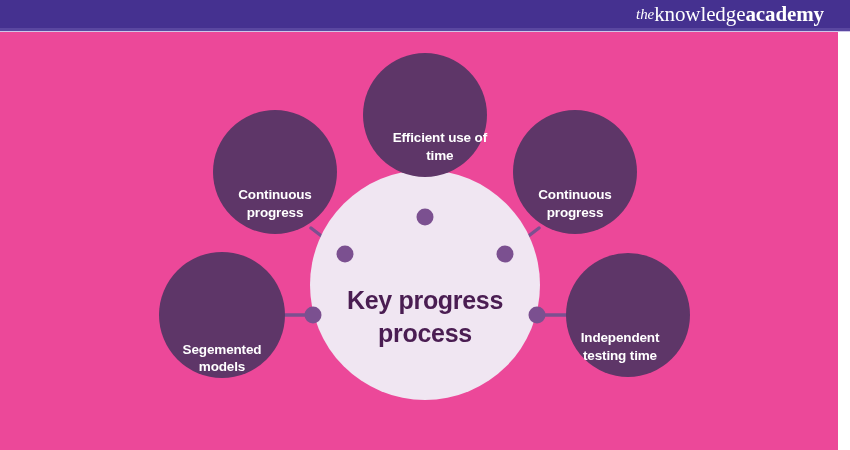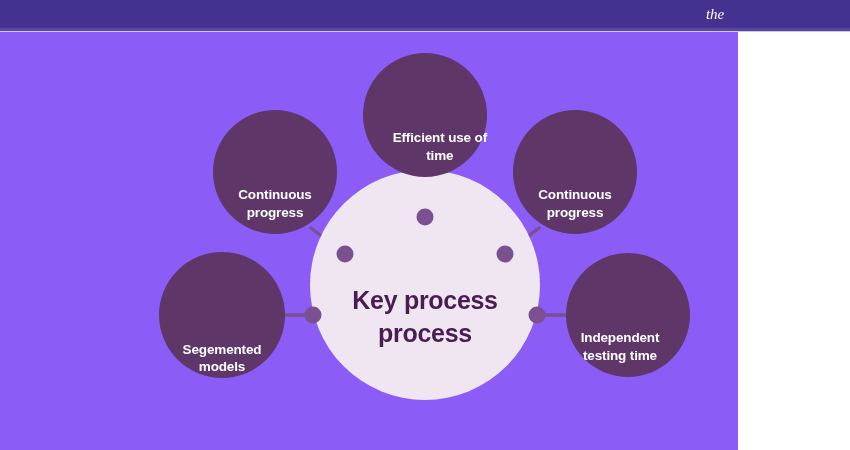--- a/index.html
+++ b/index.html
@@ -9,23 +9,23 @@
   }
   body {
     width: 850px;
     height: 450px;
     font-family: "Liberation Sans", sans-serif;
     overflow: hidden;
   }
 
   #page {
     position: relative;
-    width: 738px;
+    width: 838px;
     height: 450px;
-    background: #8b5cf6;
+    background: #ec4899;
   }
 
   
   .header-bar {
     position: absolute;
     left: 0;
     top: 0;
     width: 850px;
     height: 28px;
     background: #453190;
@@ -114,20 +114,22 @@
 </head>
 <body>
 
 <div id="page">
 
   <div class="header-bar" style="background: rgb(69, 49, 144);"></div>
   <div class="header-divider"></div>
 
   <div class="brand-logo">
     <span class="brand-the">the</span>
+      <span class="brand-knowledge">knowledge</span>
+      <span class="brand-academy">academy</span>
   </div>
 
   <div class="diagram">
 
     <svg class="diagram-svg" viewBox="0 0 850 418" xmlns="http://www.w3.org/2000/svg">
 
       <g>
         <line id="conn-top" x1="425" y1="145" x2="425" y2="185" stroke="#7b5090" stroke-width="3.4" stroke-linecap="round"></line>
         <line id="conn-ul" x1="311" y1="196" x2="345" y2="222" stroke="#7b5090" stroke-width="3.4" stroke-linecap="round"></line>
         <line id="conn-ur" x1="539" y1="196" x2="505" y2="222" stroke="#7b5090" stroke-width="3.4" stroke-linecap="round"></line>
@@ -149,21 +151,21 @@
         <circle id="dot-top" cx="425" cy="185" r="8.5" fill="#7b5090"></circle>
         <circle id="dot-ul" cx="345" cy="222" r="8.5" fill="#7b5090"></circle>
         <circle id="dot-ur" cx="505" cy="222" r="8.5" fill="#7b5090"></circle>
         <circle id="dot-left" cx="313" cy="283" r="8.5" fill="#7b5090"></circle>
         <circle id="dot-right" cx="537" cy="283" r="8.5" fill="#7b5090"></circle>
       </g>
     </svg>
 
     <div class="node-label hub-label" style="left: 310px; top: 222px; width: 230px; height: 126px; color: rgb(74, 29, 82);">
       <div>
-        <div>Key process</div>
+        <div>Key progress</div>
         <div>process</div>
       </div>
     </div>
 
     <div class="node-label satellite-label" style="left: 363px; top: 86px; width: 124px; height: 58px; color: rgb(255, 255, 255); justify-content: flex-end;">
       <div>
         <div>Efficient use of</div>
         <div>time</div>
       </div>
     </div>

